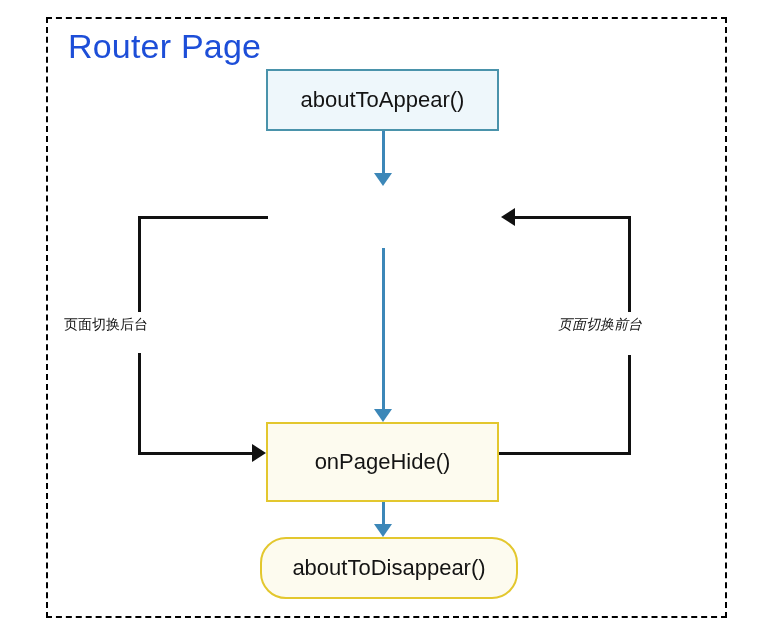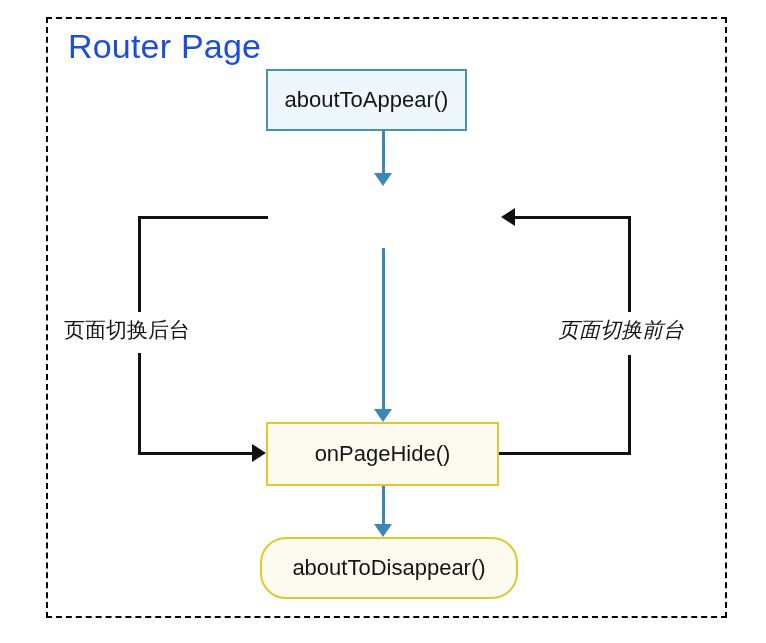--- a/index.html
+++ b/index.html
@@ -51,27 +51,27 @@
   }
   .node.blue {
     background: #eef7fb;
     border: 2.5px solid #4a93ab;
   }
   .node.yellow {
     background: #fdfbef;
     border: 2.5px solid #e3c72e;
   }
   #node-about-to-appear {
-    left: 266px; top: 69px; width: 201px; height: 62px;
+    left: 266px; top: 69px; width: 233px; height: 62px;
   }
   #node-on-page-show {
     left: 266px; top: 186px; width: 233px; height: 62px;
   }
   #node-on-page-hide {
-    left: 266px; top: 422px; width: 233px; height: 64px;
+    left: 266px; top: 422px; width: 233px; height: 80px;
   }
   #node-about-to-disappear {
     left: 260px; top: 537px; width: 258px; height: 62px; border-radius: 26px;
   }
   
   .blue-line {
     position: absolute;
     width: 3px;
     background: #3c87b8;
   }
@@ -121,21 +121,21 @@
   #left-arrow   { left: 252px; top: 444px; }
   
   #right-h-bot   { left: 497px; top: 452px; width: 134px; }
   #right-v-lower { left: 628px; top: 355px; height: 99px; }
   #right-v-upper { left: 628px; top: 216px; height: 96px; }
   #right-h-top   { left: 515px; top: 216px; width: 116px; }
   #right-arrow   { left: 501px; top: 208px; }
   
   .edge-label {
     position: absolute;
-    font-size: 21px;
+    font-size: 14px;
     color: #141414;
     background: #ffffff;
     white-space: nowrap;
     padding: 0 2px;
   }
   #label-background { left: 62px; top: 316px; }
   #label-foreground { left: 556px; top: 316px; font-style: italic; }
   
   .watermark {
     position: absolute;

